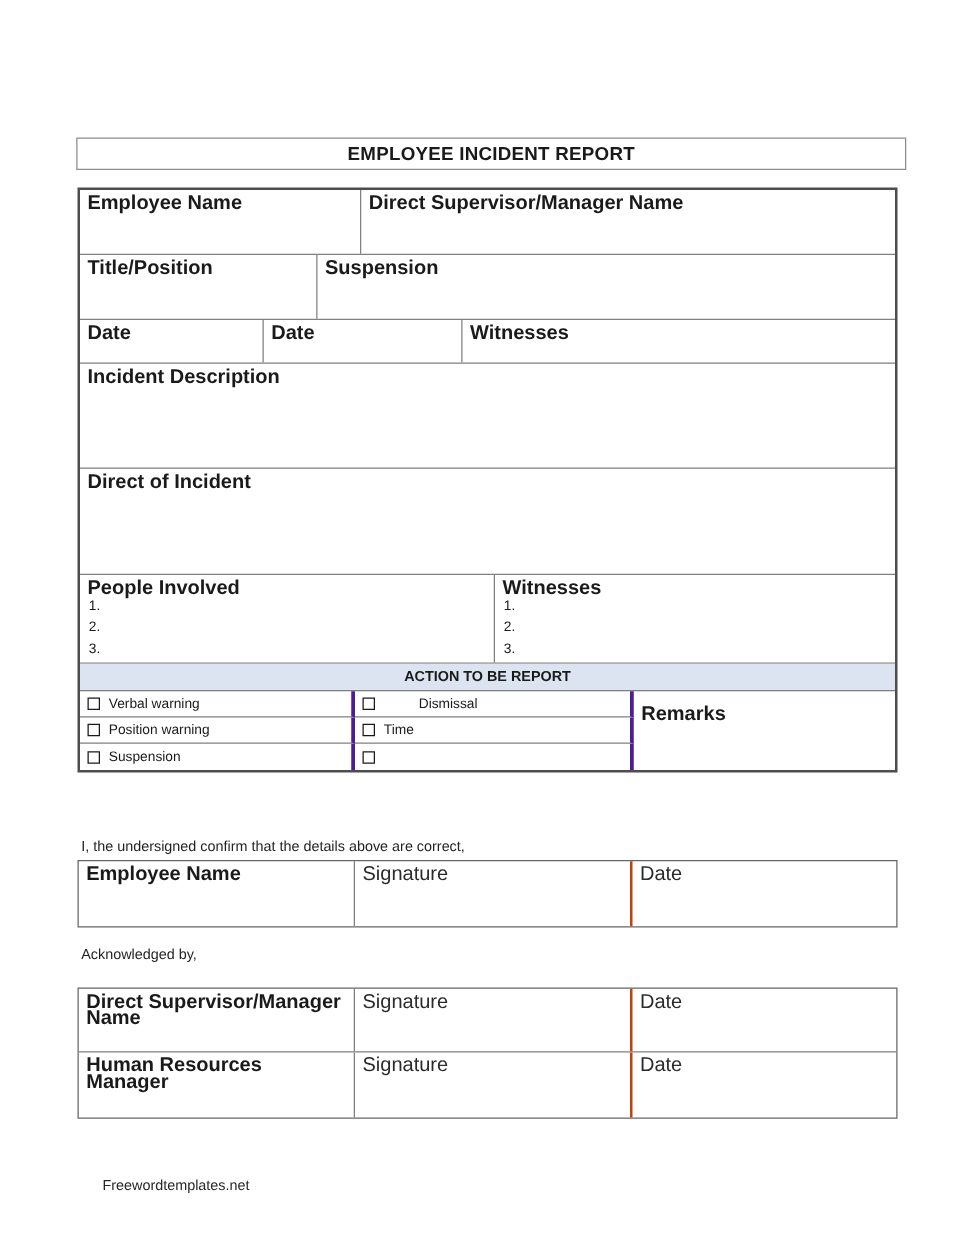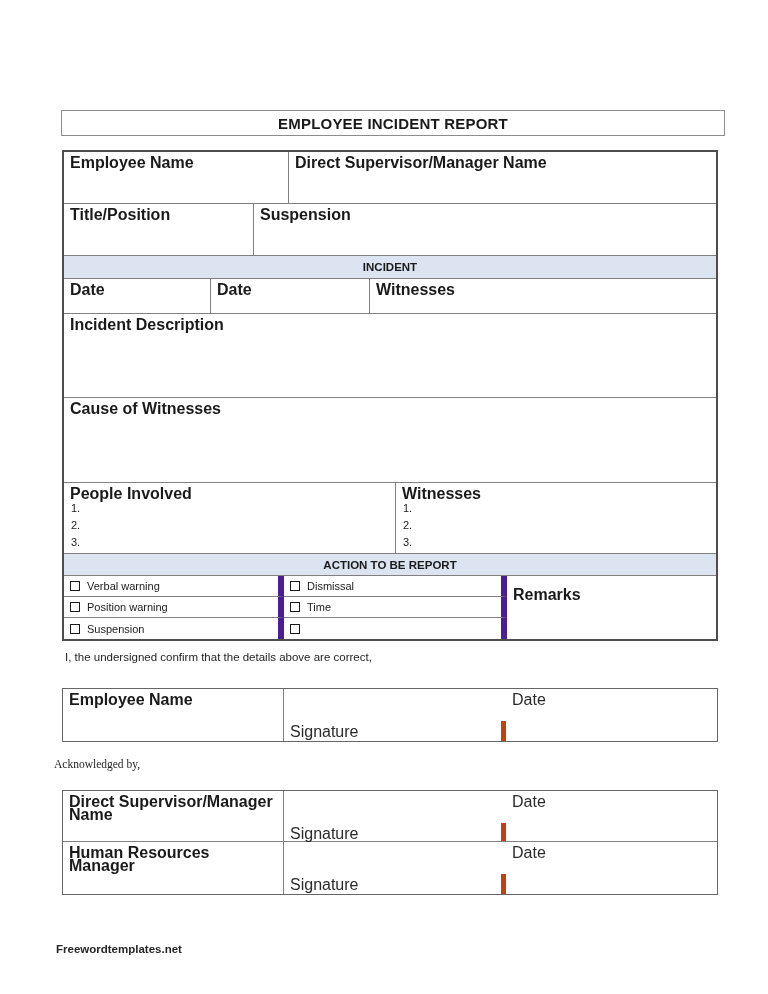--- a/index.html
+++ b/index.html
@@ -56,49 +56,49 @@
   
   .cb-grid {
     display:grid;
     grid-template-columns:220px 223px 1fr;
     grid-template-rows:21px 21px 21px;
     height:63px;
   }
   .cb-cell {
     display:flex; align-items:center;
     padding-left:6px;
-    border-right:6px solid #4c1d95;
+    border-right:3px solid #4c1d95;
     border-bottom:1px solid #808080;
     font-size:11px;
   }
   .cb-cell.no-bb { border-bottom:none; }
   .remarks-cell { grid-column:3; grid-row:1 / 4; }
   .checkbox {
     display:inline-block; width:10px; height:10px;
     border:1.5px solid #1a1a1a; background:#fff;
     margin-right:7px; flex:0 0 auto;
   }
 
   
   .para { font-size:11.5px; color:#1f1f1f; }
-  .confirm-text { left:65px; top:651px; }
-  .ack-text { left:54px; top:758px;font-family:Liberation Serif, serif; }
-  .footer-text { left:56px; top:943px; font-size:11.5px; color:#262626;font-weight:bold; }
+  .confirm-text { left:65px; top:672px; }
+  .ack-text { left:65px; top:758px; }
+  .footer-text { left:82px; top:943px; font-size:11.5px; color:#262626; }
 
   
   .sig-table {
     left:62px; width:656px;
     border:1px solid #666666;
   }
   .sig1 { top:688px; }
   .sig2 { top:790px; }
   .sig-row { display:flex; border-bottom:1px solid #808080; }
   .sig-row:last-child { border-bottom:none; }
   .sig-row .c1 { width:221px; border-right:1px solid #808080; }
-  .sig-row .c2 { width:222px; border-right:5px solid #c2410c;margin-top:32px; }
+  .sig-row .c2 { width:222px; border-right:2px solid #c2410c; }
   .sig-row .c3 { flex:1; }
   .sh52 { height:52px; }
   .sh51 { height:51px; }
   .lbl-reg { font-weight:normal; color:#2b2b2b; }
 </style>
 </head>
 <body>
 
 <div class="abs title-box">
   <span>EMPLOYEE INCIDENT REPORT</span>
@@ -116,23 +116,20 @@
   </div>
   <div class="row h52">
     <div class="cell br field" style="width:190px;">
       <span class="lbl">Title/Position</span>
     </div>
     <div class="cell flex1 field">
       <span class="lbl">Suspension</span>
     </div>
   </div>
 
-  <div class="row h23 section-header">
-    <span>INCIDENT</span>
-  </div>
 
   <div class="row h35">
     <div class="cell br field" style="width:147px;">
       <span class="lbl">Date</span>
     </div>
     <div class="cell br field" style="width:159px;">
       <span class="lbl">Date</span>
     </div>
     <div class="cell flex1 field">
       <span class="lbl">Witnesses</span>
@@ -140,21 +137,21 @@
   </div>
 
   <div class="row h84">
     <div class="cell flex1 field">
       <span class="lbl">Incident Description</span>
     </div>
   </div>
 
   <div class="row h85">
     <div class="cell flex1 field">
-      <span class="lbl">Cause of Witnesses</span>
+      <span class="lbl">Direct of Incident</span>
     </div>
   </div>
 
   <div class="row h71">
     <div class="cell br field" style="width:332px;">
       <span class="lbl">People Involved</span>
       <div class="num-list">1.</div>
       <div class="num-list">2.</div>
       <div class="num-list">3.</div>
     </div>
@@ -168,21 +165,21 @@
 
   <div class="row h22 section-header">
     <span>ACTION TO BE REPORT</span>
   </div>
 
   <div class="cb-grid">
     <div class="cb-cell" style="grid-column:1; grid-row:1;">
       <span class="checkbox"></span>
       <span>Verbal warning</span>
     </div>
-    <div class="cb-cell" style="grid-column:2; grid-row:1;">
+    <div class="cb-cell" style="grid-column:2; grid-row:1;gap:28px;">
       <span class="checkbox"></span>
       <span>Dismissal</span>
     </div>
     <div class="cb-cell no-bb remarks-cell" style="border-right:none;">
       <span class="lbl" style="padding:0; align-self:flex-start; margin-top:12px;">Remarks</span>
     </div>
     <div class="cb-cell" style="grid-column:1; grid-row:2;">
       <span class="checkbox"></span>
       <span>Position warning</span>
     </div>

